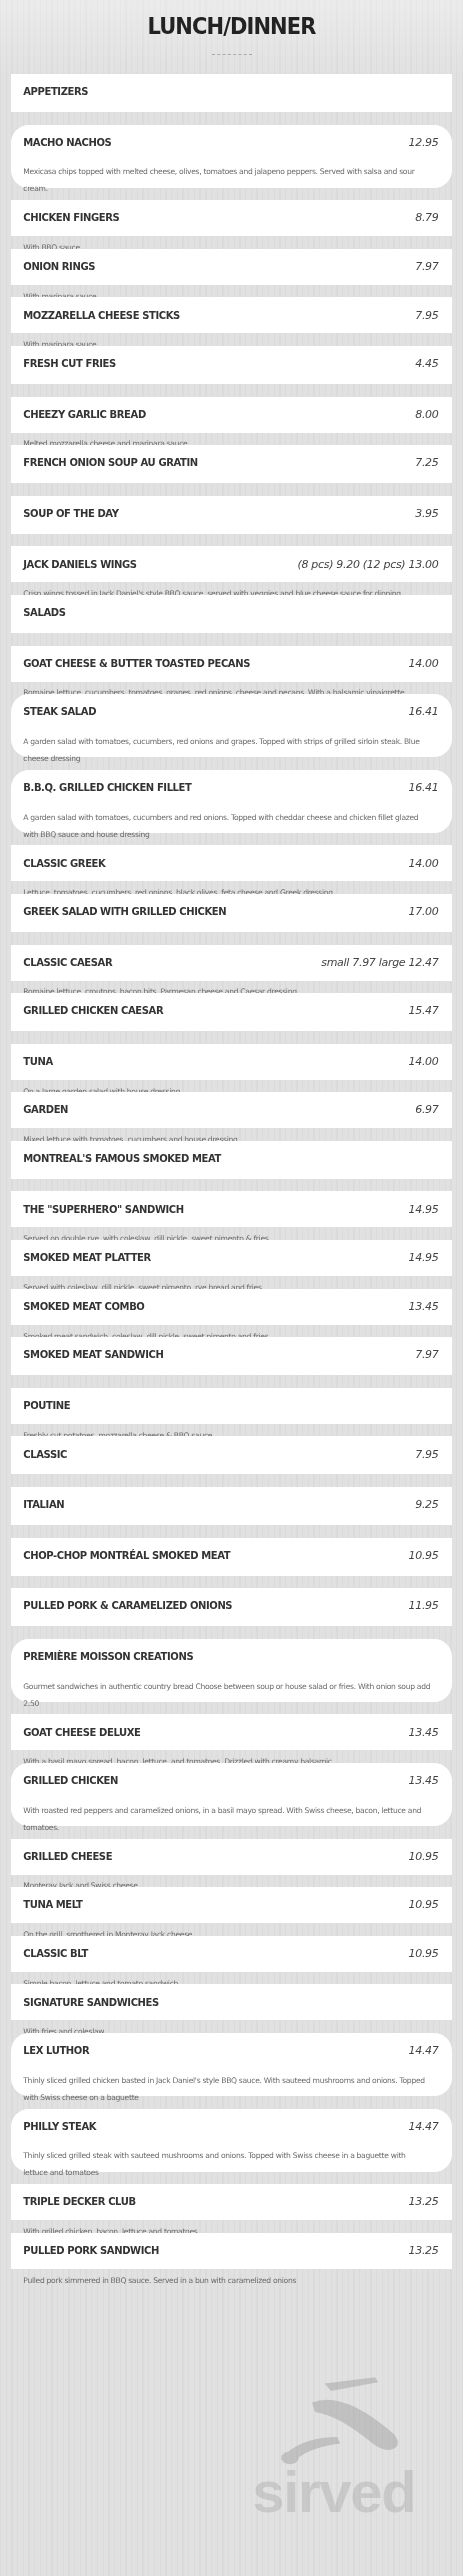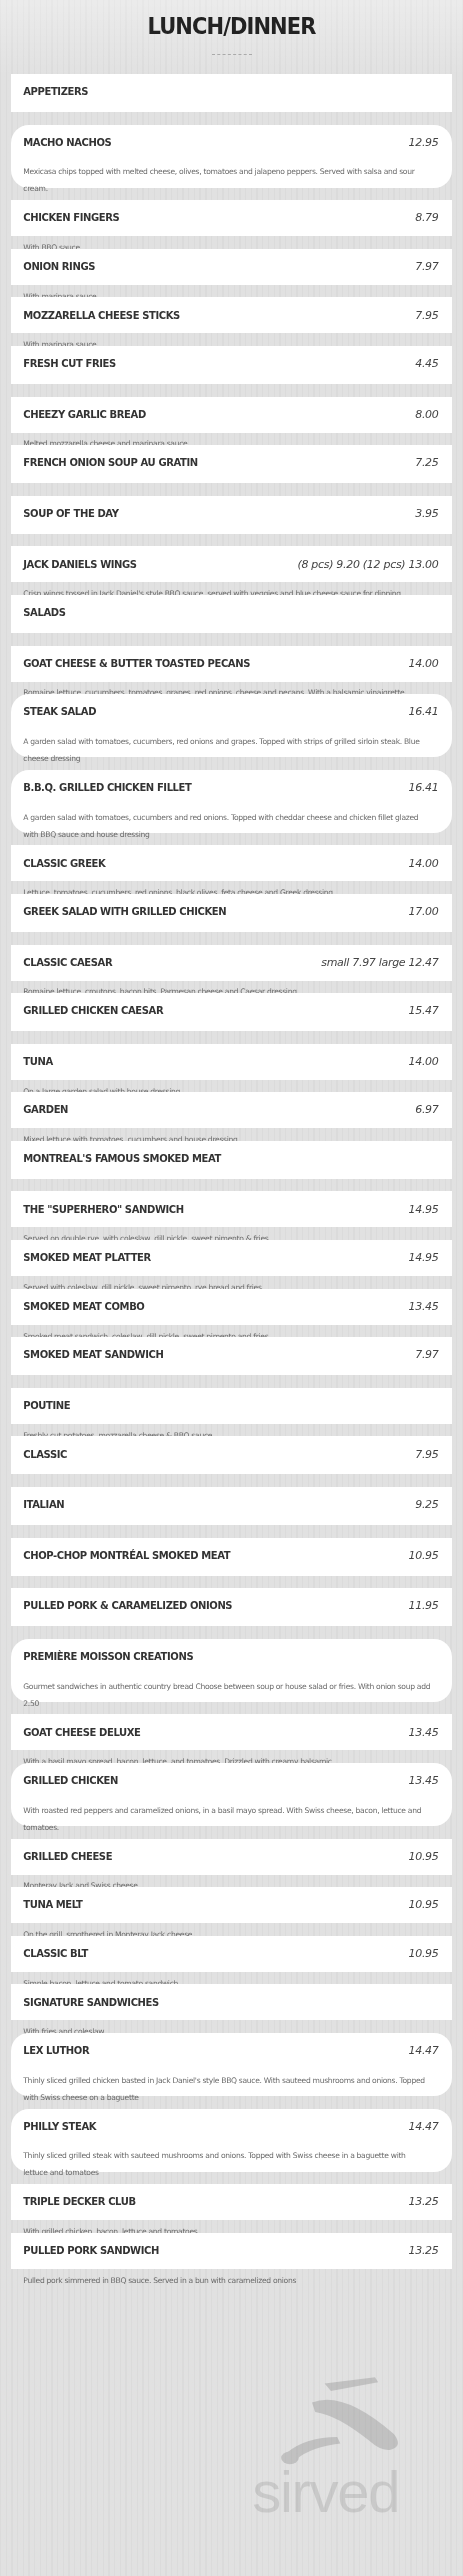--- a/index.html
+++ b/index.html
@@ -90,21 +90,21 @@
     width: 189px;
     height: 151px;
     pointer-events: none;
     opacity: 0.22;
   }
   .watermark-text {
     position: absolute;
     left: 3.2px;
     top: 81px;
     font-family: "Liberation Sans", sans-serif;
-    font-weight: normal;
+    font-weight: bold;
     font-size: 58px;
     letter-spacing: -1.3px;
     color: #777777;
   }
 </style>
 </head>
 <body>
 
 <div class="page-title">LUNCH/DINNER</div>
 <div class="title-divider"></div>

